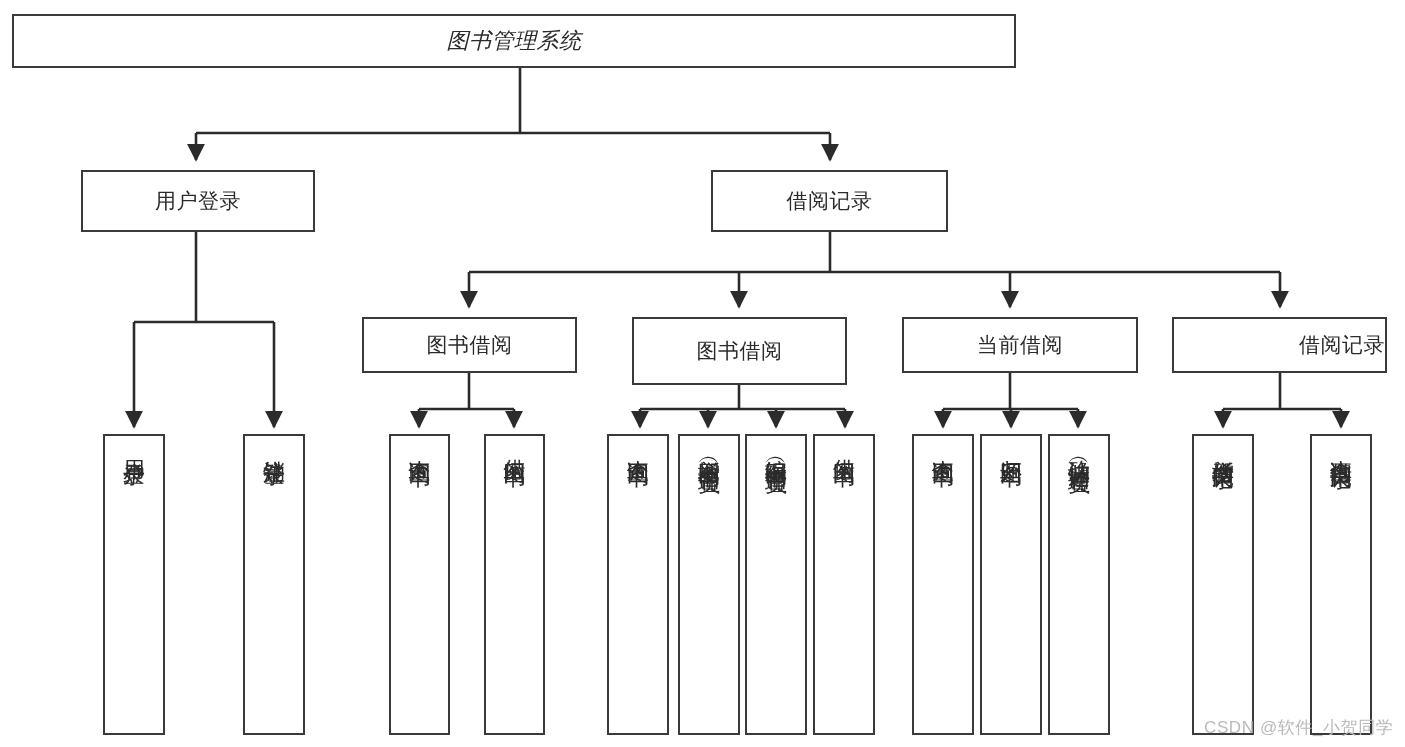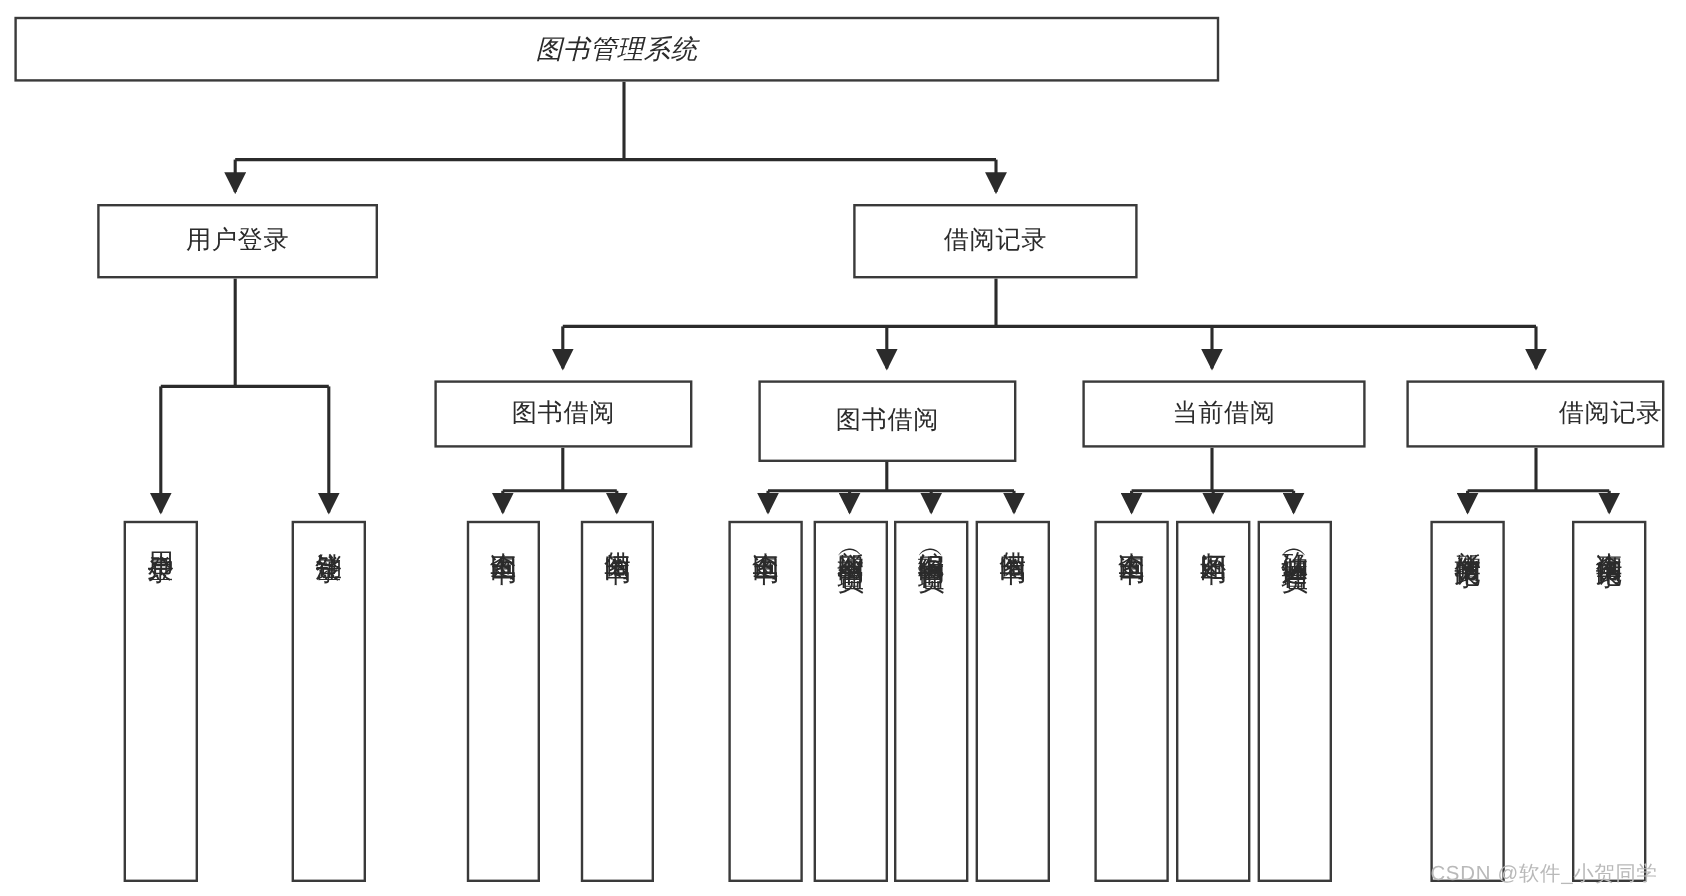--- a/index.html
+++ b/index.html
@@ -62,20 +62,21 @@
     line-height: 1.0;
     letter-spacing: 2px;
   }
   .watermark {
     position: absolute;
     color: #b9b9b9;
     font-size: 17px;
     letter-spacing: 0.6px;
     white-space: nowrap;
     user-select: none;
+    margin-left: 12px;
   }
 </style>
 </head>
 <body>
 
 <div id="canvas">
 
   <svg class="connectors" viewBox="0 0 1405 747" xmlns="http://www.w3.org/2000/svg">
     <defs>
       <marker id="arrow" viewBox="0 0 10 10" refX="9" refY="5" markerWidth="7" markerHeight="7" orient="auto-start-reverse">

